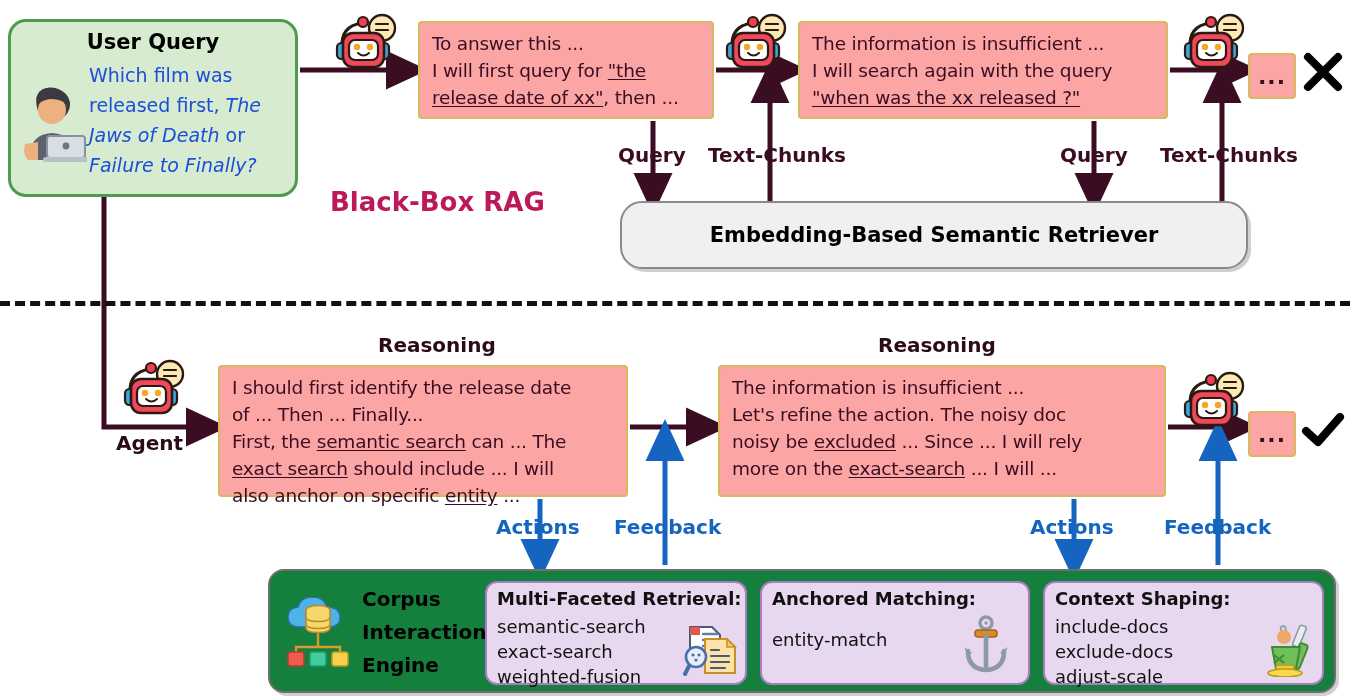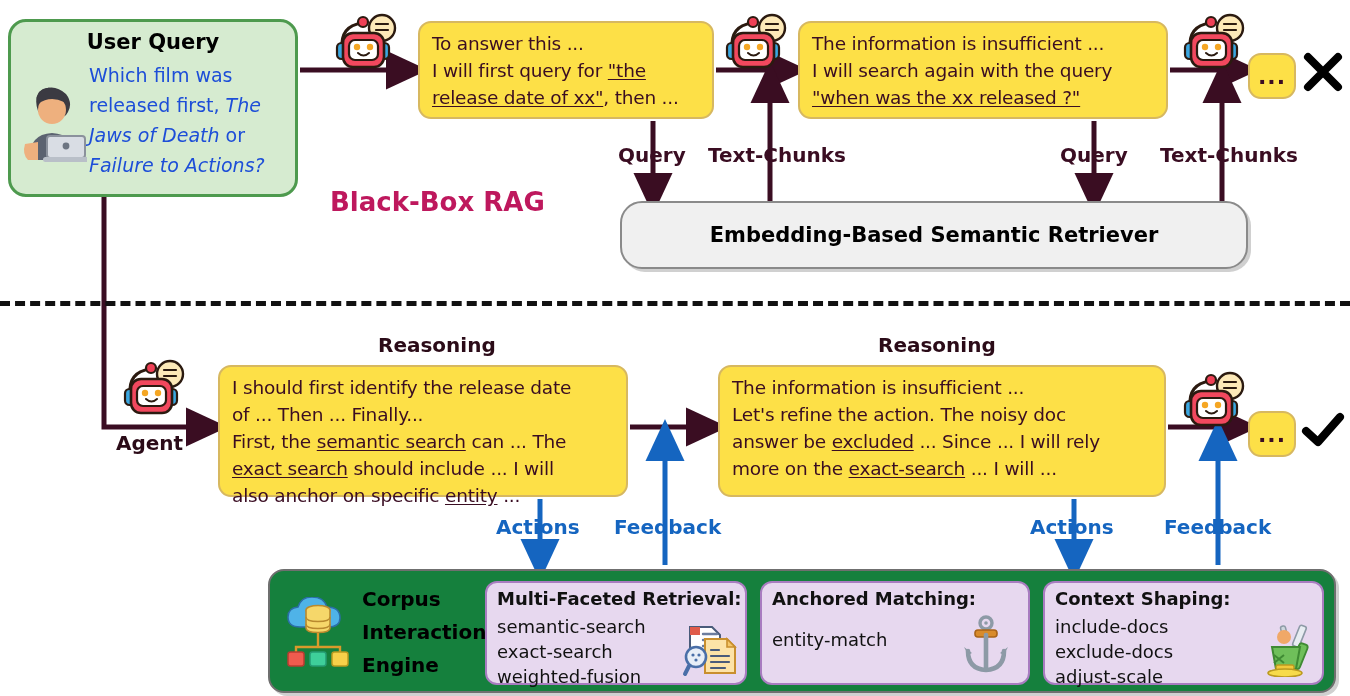--- a/index.html
+++ b/index.html
@@ -21,21 +21,21 @@
   }
   .query-text{
     position:absolute;left:78px;top:38px;right:10px;
     font-size:19px;line-height:30px;color:#1d4ed8;
   }
   .query-text .it{font-style:italic;}
   .user-icon{position:absolute;left:8px;top:62px;width:68px;height:78px;}
 
   
   .cream{
-    background:#fde047;border:2.5px solid #d7b860;border-radius:13px;
+    background:#fca5a5;border:2.5px solid #d7b860;border-radius:4px;
     box-sizing:border-box;color:#3a0d22;
     font-family:"DejaVu Sans","Liberation Sans",sans-serif;
   }
   .cream .tx{
     position:absolute;left:12px;top:7px;right:8px;
     font-size:18.5px;line-height:27px;letter-spacing:-0.2px;
   }
   .u{text-decoration:underline;text-underline-offset:2px;}
 
   .bb1{left:418px;top:14px;width:296px;height:98px;}
@@ -157,21 +157,21 @@
       <rect x="28" y="52" width="38" height="22" rx="3" fill="#d9dde4" stroke="#8b919c" stroke-width="2"></rect>
       <circle cx="47" cy="62" r="3.4" fill="#6d7582"></circle>
       <rect x="24" y="73" width="46" height="5" rx="2.5" fill="#b9bfc8"></rect>
       <path d="M6 60 q-3 10 3 16 l10 0 l0 -18z" fill="#eeb07e"></path>
     </svg>
 
     <div class="query-text">
       <span>Which film was</span><br>
       <span>released first, </span><span class="it">The</span><br>
       <span class="it">Jaws of Death</span><span> or</span><br>
-      <span class="it">Failure to Actions?</span>
+      <span class="it">Failure to Finally?</span>
     </div>
   </div>
 
   <svg class="abs" style="left:330px;top:6px;width:78px;height:62px;" viewBox="0 0 78 62">
     <circle cx="52" cy="15" r="13" fill="#fde9b8" stroke="#2b1a10" stroke-width="2.4"></circle>
     <path d="M46 11 h12 M46 17 h12" stroke="#2b1a10" stroke-width="2.2" stroke-linecap="round"></path>
     <path d="M12 36 q-2 -23 20 -26" fill="none" stroke="#2b1a10" stroke-width="3"></path>
     <circle cx="33" cy="9" r="5" fill="#ef4056" stroke="#2b1a10" stroke-width="2.2"></circle>
     <rect x="7" y="30" width="9" height="16" rx="4.5" fill="#3ba7e0" stroke="#2b1a10" stroke-width="2.2"></rect>
     <rect x="50" y="30" width="9" height="16" rx="4.5" fill="#3ba7e0" stroke="#2b1a10" stroke-width="2.2"></rect>
@@ -272,21 +272,21 @@
       <span>First, the </span><span class="u">semantic search</span><span> can ... The</span><br>
       <span class="u">exact search</span><span> should include ... I will</span><br>
       <span>also anchor on specific </span><span class="u">entity</span><span> ...</span>
     </div>
   </div>
 
   <div class="abs cream rb2">
     <div class="tx">
       <span>The information is insufficient ...</span><br>
       <span>Let's refine the action. The noisy doc</span><br>
-      <span>answer be </span><span class="u">excluded</span><span> ... Since ... I will rely</span><br>
+      <span>noisy be </span><span class="u">excluded</span><span> ... Since ... I will rely</span><br>
       <span>more on the </span><span class="u">exact-search</span><span> ... I will ...</span>
     </div>
   </div>
 
   <svg class="abs" style="left:1178px;top:364px;width:78px;height:62px;" viewBox="0 0 78 62">
     <circle cx="52" cy="15" r="13" fill="#fde9b8" stroke="#2b1a10" stroke-width="2.4"></circle>
     <path d="M46 11 h12 M46 17 h12" stroke="#2b1a10" stroke-width="2.2" stroke-linecap="round"></path>
     <path d="M12 36 q-2 -23 20 -26" fill="none" stroke="#2b1a10" stroke-width="3"></path>
     <circle cx="33" cy="9" r="5" fill="#ef4056" stroke="#2b1a10" stroke-width="2.2"></circle>
     <rect x="7" y="30" width="9" height="16" rx="4.5" fill="#3ba7e0" stroke="#2b1a10" stroke-width="2.2"></rect>

